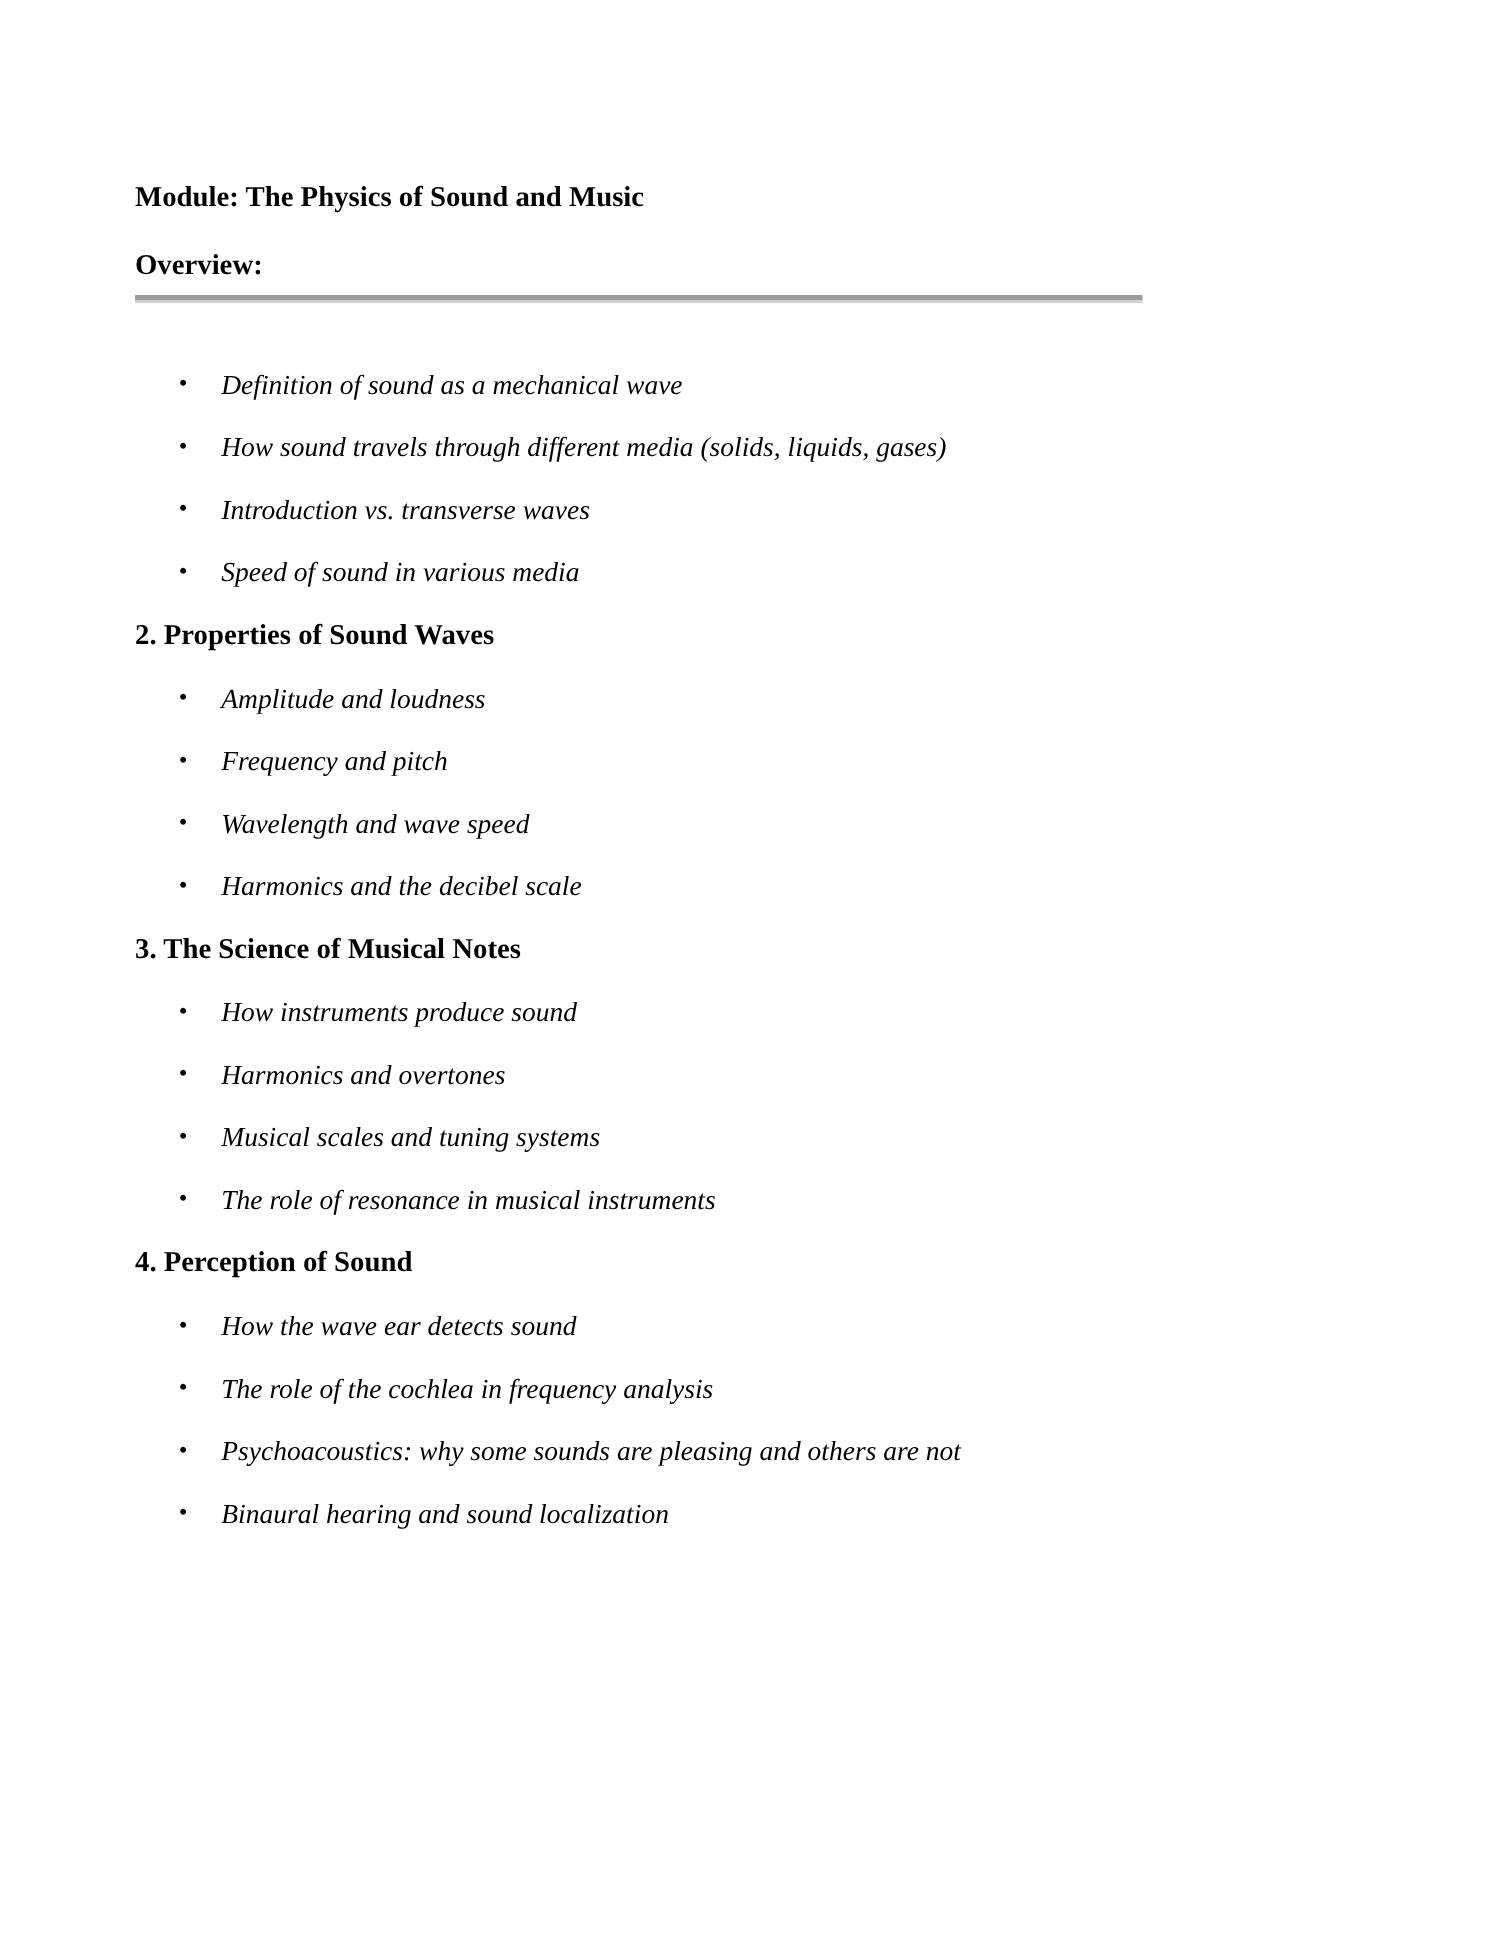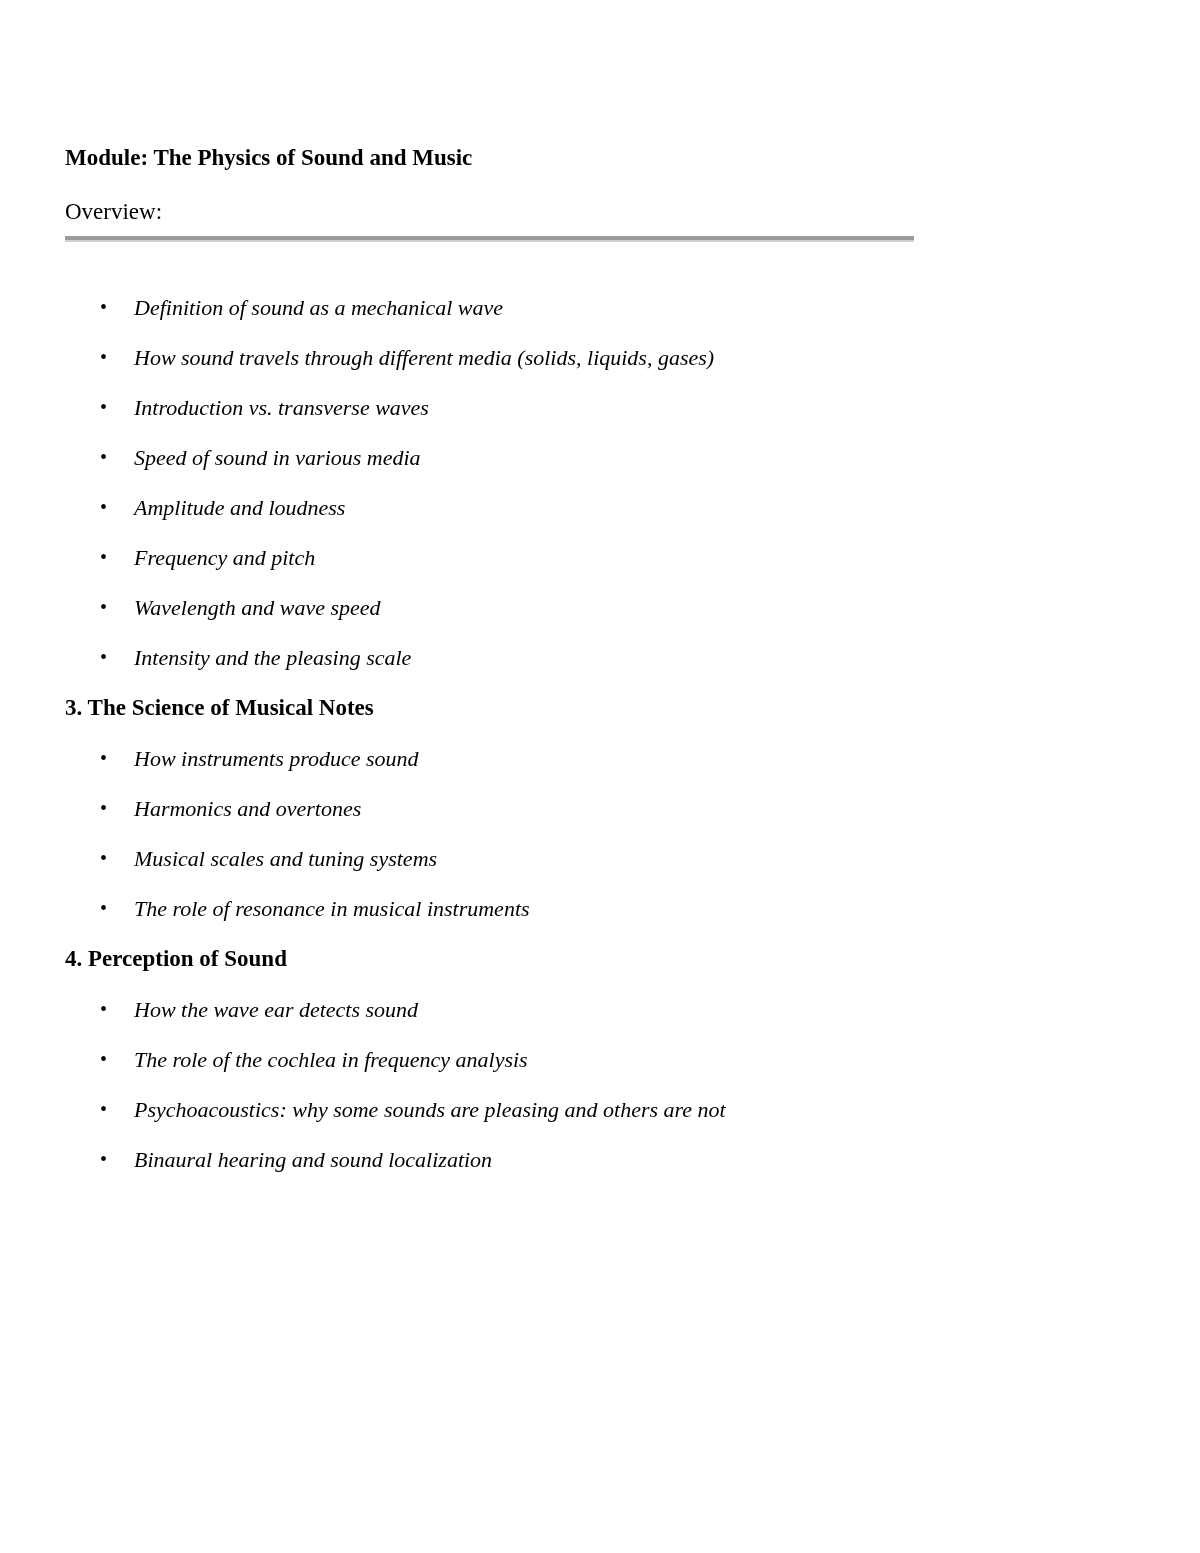--- a/index.html
+++ b/index.html
@@ -11,34 +11,34 @@
     width: 1200px;
     height: 1553px;
     font-family: "Liberation Serif", serif;
     color: #000000;
     overflow: hidden;
   }
   .page {
     box-sizing: border-box;
     width: 1052px;
     height: 1553px;
-    padding: 144px 138px 0 65px;
+    padding: 144px 138px 0 108px;
   }
   .title {
     font-size: 23px;
     line-height: 28px;
     font-weight: 700;
     margin: 0 0 22px 0;
   }
   .overview {
     font-size: 23px;
     line-height: 36px;
   }
   .overview-label {
-    font-weight: 400;
+    font-weight: 700;
   }
   .overview-text {
     max-width: 920px;
   }
   .rule {
     margin: 6px 0 52px 0;
     height: 4px;
     background: #9c9c9c;
     border-bottom: 2px solid #d2d2d2;
   }
@@ -98,36 +98,37 @@
           <span class="li-text">Introduction vs. transverse waves</span>
         </li>
       <li>
           <span class="marker">•</span>
           <span class="li-text">Speed of sound in various media</span>
         </li>
     </ul>
   </section>
 
   <section>
+    <h2 class="section-heading">2. Properties of Sound Waves</h2>
     <ul class="bullet-list">
       <li>
           <span class="marker">•</span>
           <span class="li-text">Amplitude and loudness</span>
         </li>
       <li>
           <span class="marker">•</span>
           <span class="li-text">Frequency and pitch</span>
         </li>
       <li>
           <span class="marker">•</span>
           <span class="li-text">Wavelength and wave speed</span>
         </li>
       <li>
           <span class="marker">•</span>
-          <span class="li-text">Intensity and the pleasing scale</span>
+          <span class="li-text">Harmonics and the decibel scale</span>
         </li>
     </ul>
   </section>
 
   <section>
     <h2 class="section-heading">3. The Science of Musical Notes</h2>
     <ul class="bullet-list">
       <li>
           <span class="marker">•</span>
           <span class="li-text">How instruments produce sound</span>

